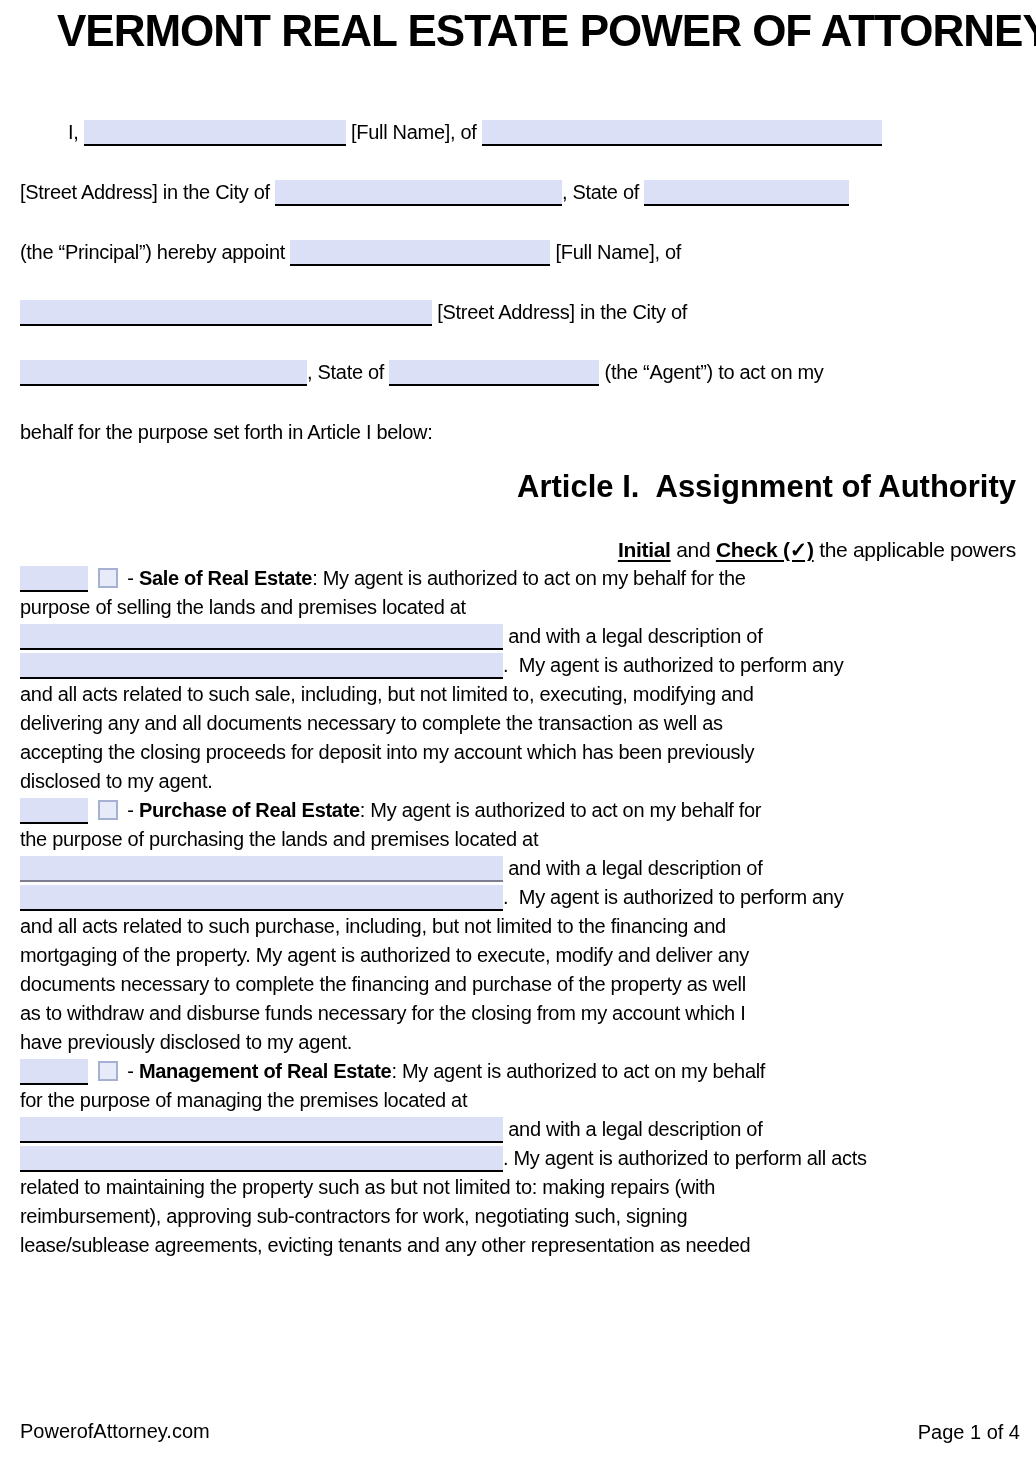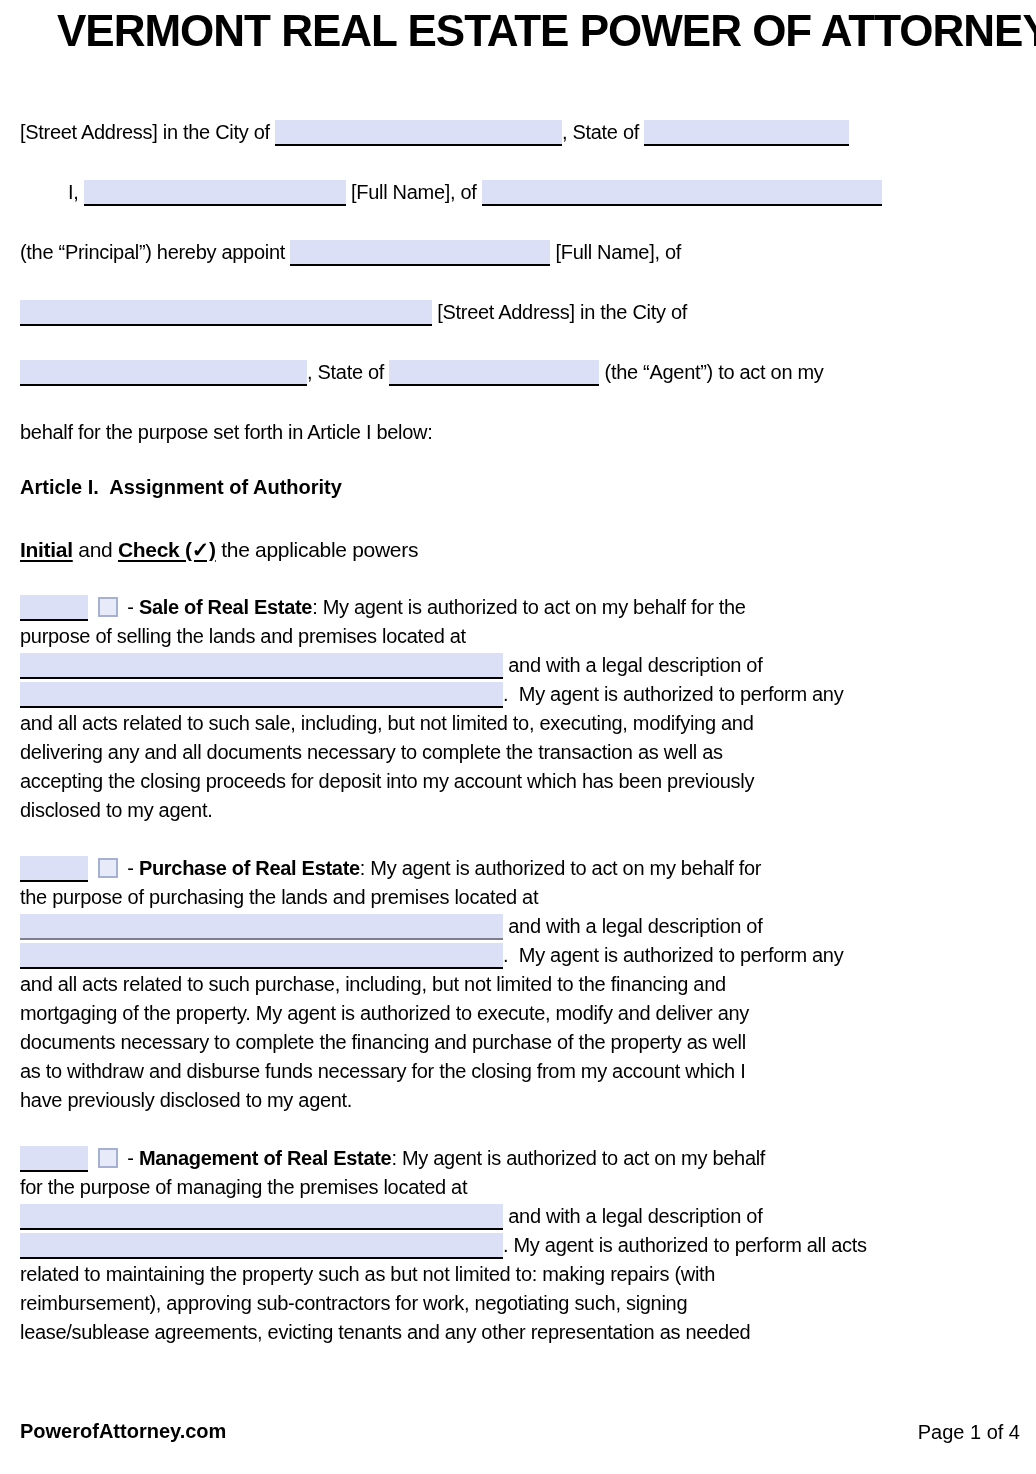--- a/index.html
+++ b/index.html
@@ -8,49 +8,49 @@
     font-family:"Liberation Sans",sans-serif;font-size:20px;overflow:hidden;
   }
   .page{padding:0 20px;}
   .title{
     margin:10px 0 0 37px;font-size:44px;line-height:42px;font-weight:bold;
     letter-spacing:-1px;white-space:nowrap;
   }
   .intro{margin-top:66px;}
   .intro .tline{line-height:29px;margin-bottom:31px;}
   .intro .tline:last-child{margin-bottom:0;}
-  .heading{margin-top:23px;font-size:20px;line-height:34px;font-weight:bold;text-align:left;}
+  .heading{margin-top:23px;font-size:31px;line-height:34px;font-weight:bold;text-align:right;}
   .instruction{margin-top:31px;}
-  .instruction .tline{line-height:29px;font-size:21px;}
-  .section{margin-top:29px;}
+  .instruction .tline{line-height:29px;font-size:21px;text-align:right;}
+  .section{}
   .section + .section{}
   .tline{white-space:nowrap;letter-spacing:-0.3px;line-height:29px;}
   .b{font-weight:bold;}
   .u{text-decoration:underline;text-underline-offset:3px;}
   .blank{
     display:inline-block;height:26px;box-sizing:border-box;
     background:#dbe0f7;border-bottom:2px solid #000;vertical-align:-7px;
   }
   .blank.gray{border-bottom-color:#7e7e8f;}
   .checkbox{
     display:inline-block;width:20px;height:20px;box-sizing:border-box;
     background:#e7eaf8;border:2px solid #a6b0d2;vertical-align:-3px;margin:0 4px 0 10px;
   }
-  .footer-left{position:absolute;left:20px;top:1420px;font-size:20px;font-weight:bold;}
+  .footer-left{position:absolute;left:20px;top:1420px;font-size:20px;}
   .footer-right{position:absolute;right:16px;top:1421px;font-size:20px;}
 </style>
 </head>
 <body>
 
 <div class="page">
   <div class="title">VERMONT REAL ESTATE POWER OF ATTORNEY</div>
 
   <div class="intro">
+      <div class="tline" style="padding-left: 48px;"><span>I, </span><span class="blank" style="width: 262px;"></span><span> [Full Name], of </span><span class="blank" style="width: 400px;"></span></div>
       <div class="tline"><span>[Street Address] in the City of </span><span class="blank" style="width: 287px;"></span><span>, State of </span><span class="blank" style="width: 205px;"></span></div>
-      <div class="tline" style="padding-left: 48px;"><span>I, </span><span class="blank" style="width: 262px;"></span><span> [Full Name], of </span><span class="blank" style="width: 400px;"></span></div>
       <div class="tline"><span>(the “Principal”) hereby appoint </span><span class="blank" style="width: 260px;"></span><span> [Full Name], of</span></div>
       <div class="tline"><span class="blank" style="width: 412px;"></span><span> [Street Address] in the City of</span></div>
       <div class="tline"><span class="blank" style="width: 287px;"></span><span>, State of </span><span class="blank" style="width: 210px;"></span><span> (the “Agent”) to act on my</span></div>
       <div class="tline"><span>behalf for the purpose set forth in Article I below:</span></div>
     </div>
 
   <div class="heading">Article I.&nbsp; Assignment of Authority</div>
 
   <div class="instruction">
       <div class="tline"><span class="b u">Initial</span><span> and </span><span class="b u">Check (✓)</span><span> the applicable powers</span></div>

